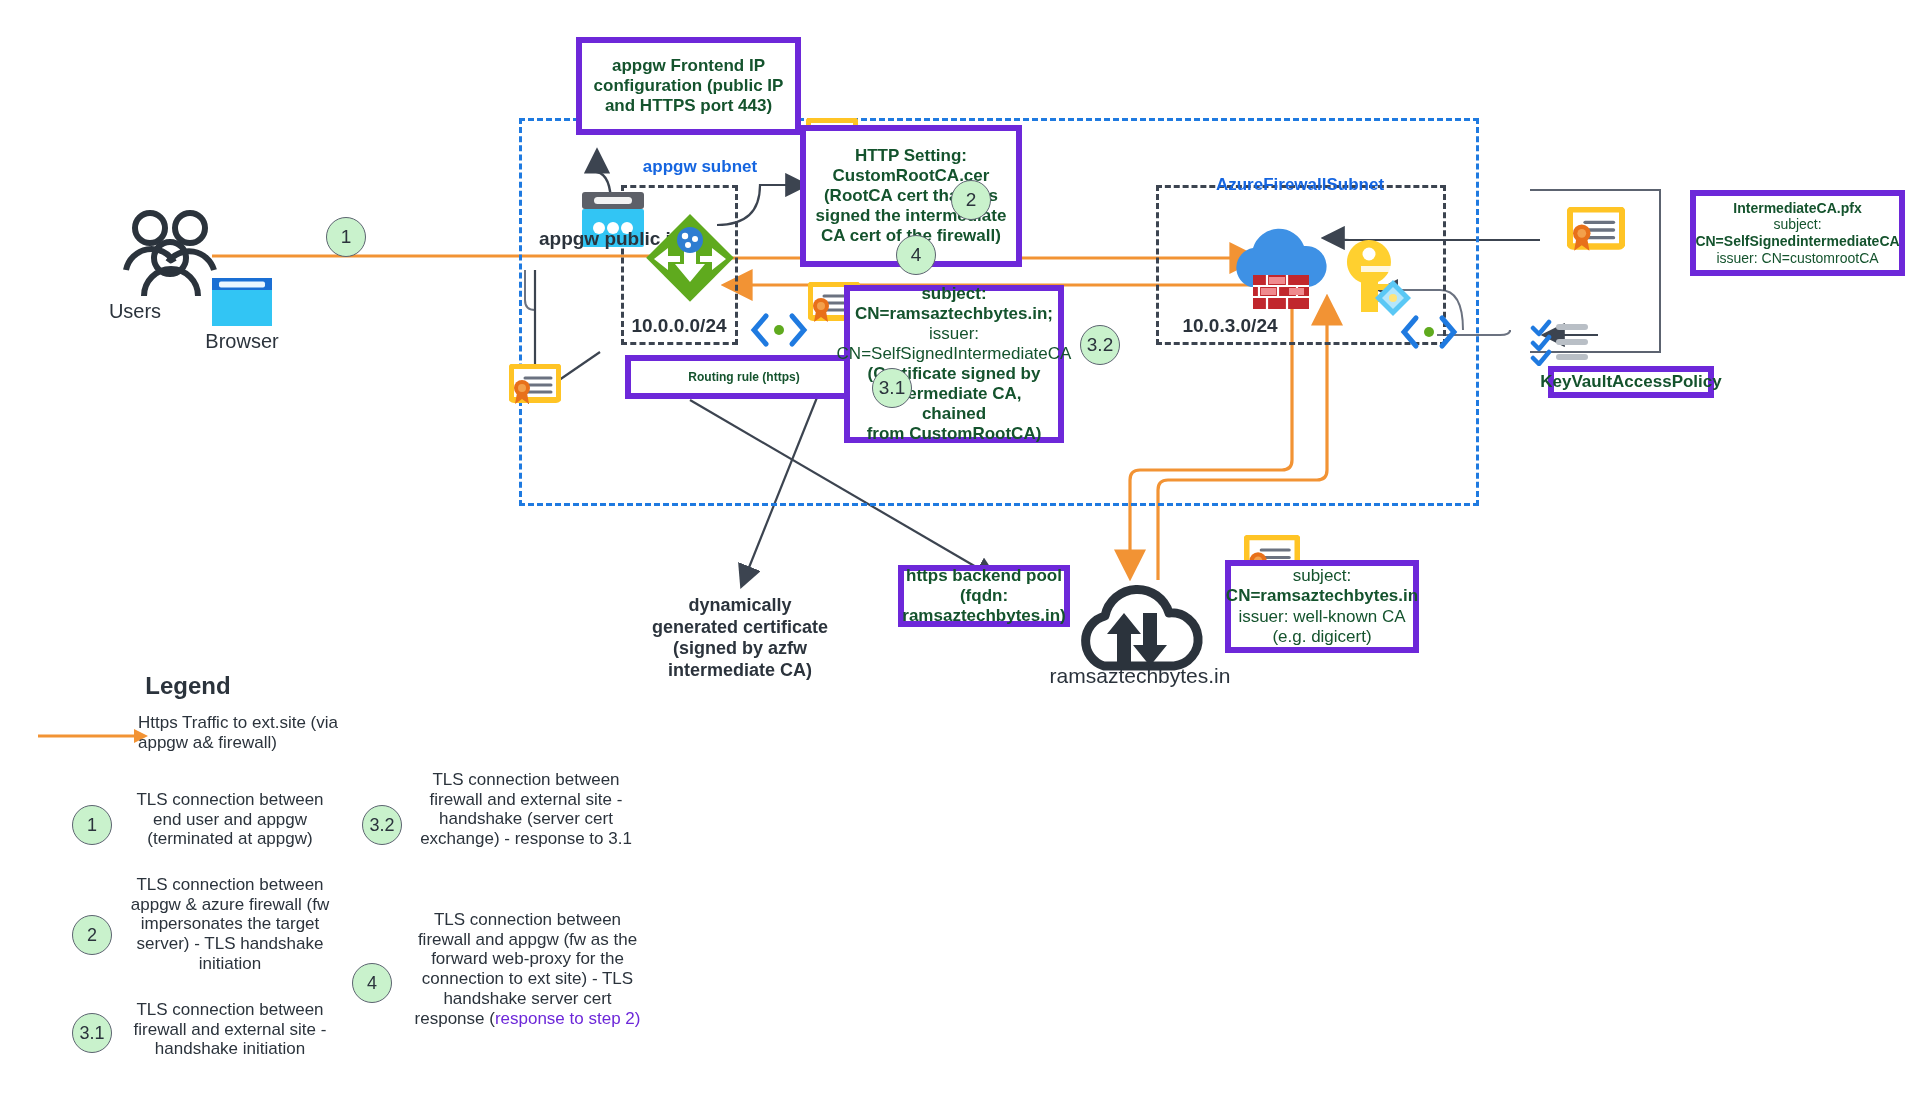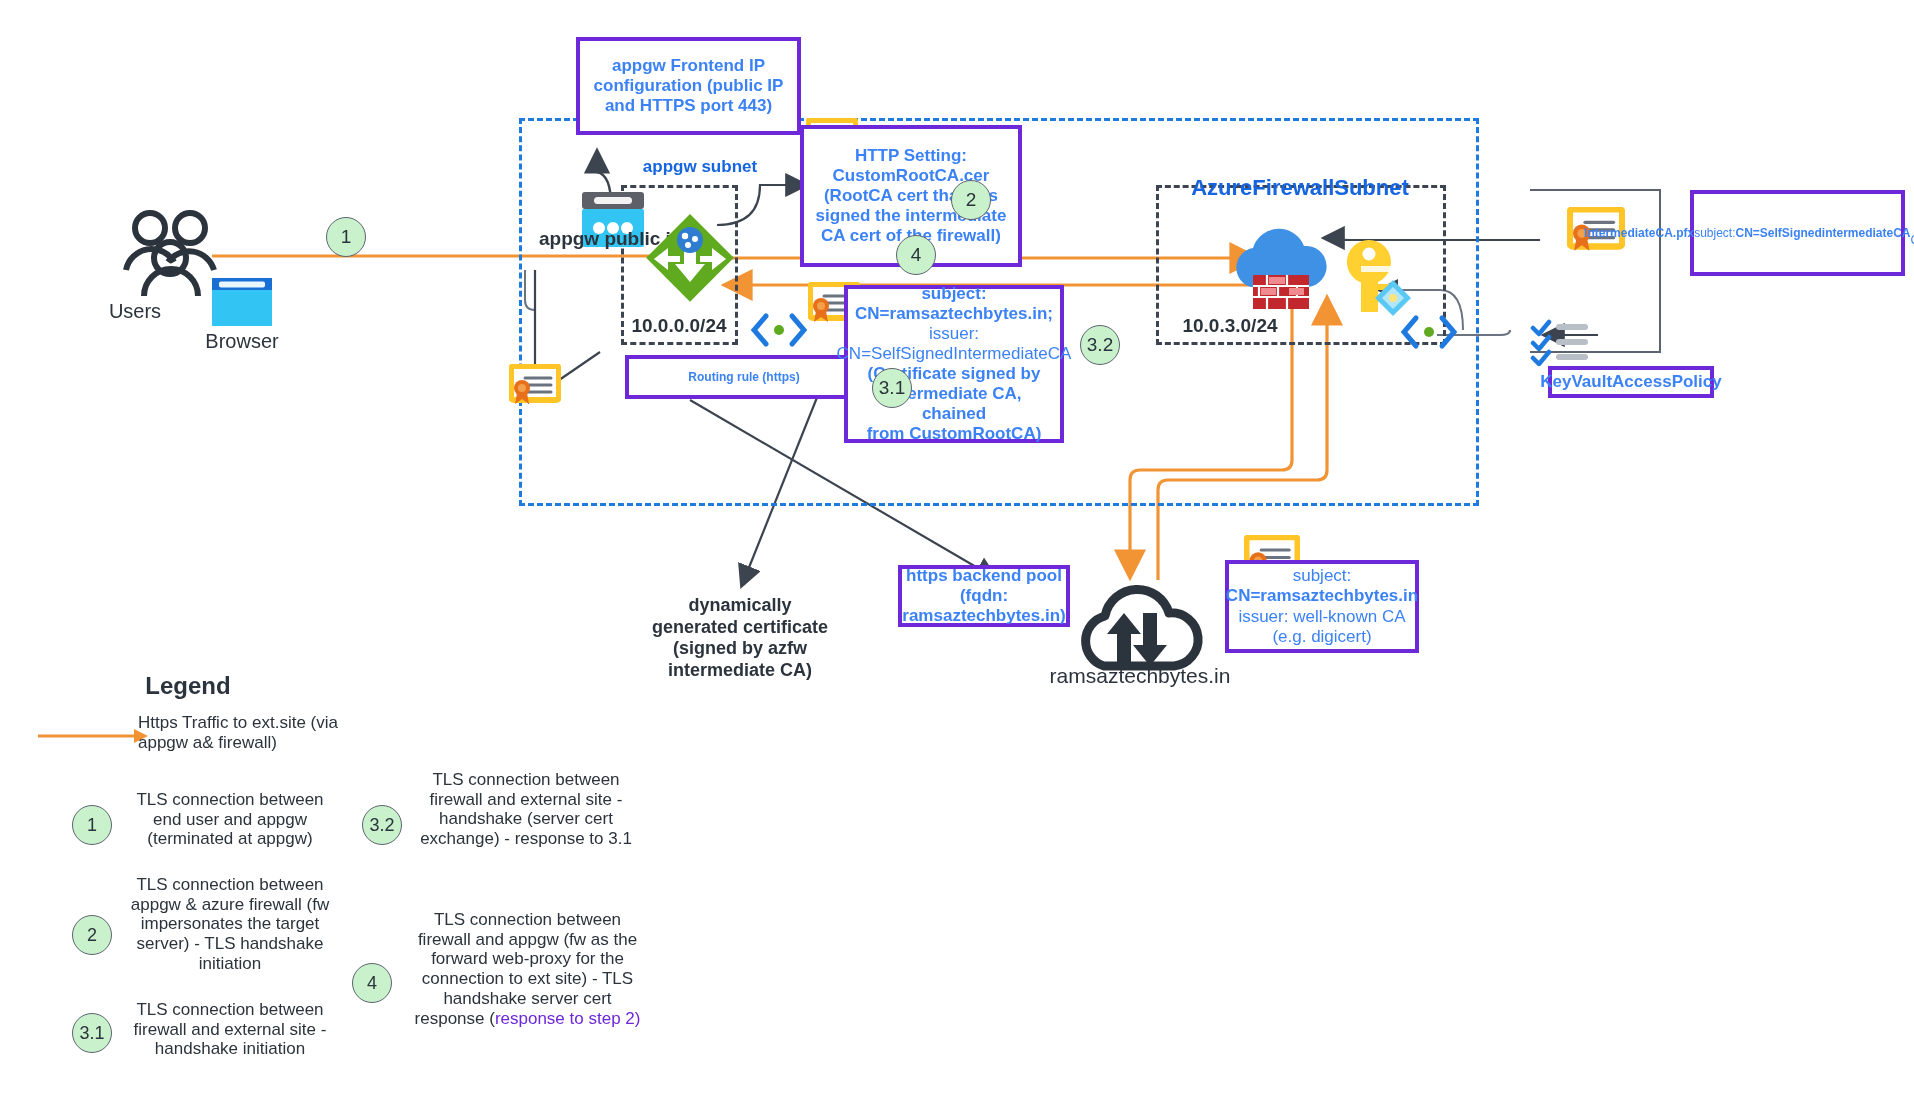--- a/index.html
+++ b/index.html
@@ -5,22 +5,22 @@
   html,body{margin:0;padding:0;background:#ffffff;}
   body{width:1914px;height:1115px;position:relative;overflow:hidden;
        font-family:"Liberation Sans",sans-serif;}
   #stage{position:absolute;left:0;top:0;width:1914px;height:1115px;}
   .abs{position:absolute;}
   svg.layer{position:absolute;left:0;top:0;width:1914px;height:1115px;pointer-events:none;}
 
   
   .callout{
     position:absolute;box-sizing:border-box;
-    border:4px solid #6d28d9;background:#ffffff;
-    color:#3b82f6;font-weight:bold;text-align:center;
+    border:6px solid #6d28d9;background:#ffffff;
+    color:#14532d;font-weight:bold;text-align:center;
     display:flex;align-items:center;justify-content:center;
     line-height:1.18;padding:4px 6px;
   }
   .callout .reg{font-weight:normal;}
   .plainlabel{position:absolute;color:#1565e0;font-weight:bold;text-align:center;}
   .darklabel{position:absolute;color:#2b333c;font-weight:bold;text-align:center;line-height:1.2;}
   .darkplain{position:absolute;color:#2b333c;text-align:center;}
 
   
   .vnet{position:absolute;box-sizing:border-box;border:3px dashed #1f7ae0;}
@@ -87,21 +87,21 @@
     <path d="M1530,190 L1660,190 L1660,352 L1530,352" stroke="#5c6370" stroke-width="2" fill="none"></path>
   </svg>
 
   <div class="vnet" style="left:519px;top:118px;width:960px;height:388px;"></div>
 
   <div class="subnet" style="left:621px;top:185px;width:117px;height:160px;"></div>
   <div class="plainlabel" style="left:630px;top:157px;width:140px;font-size:17px;">appgw subnet</div>
   <div class="darklabel" style="left:614px;top:315px;width:130px;font-size:19px;">10.0.0.0/24</div>
 
   <div class="subnet" style="left:1156px;top:185px;width:290px;height:160px;"></div>
-  <div class="plainlabel" style="left:1150px;top:175px;width:300px;font-size:22px;">AzureFirewallSubnet</div>
+  <div class="plainlabel" style="left:1150px;top:175px;width:300px;font-size:17px;">AzureFirewallSubnet</div>
   <div class="darklabel" style="left:1160px;top:315px;width:140px;font-size:19px;">10.0.3.0/24</div>
 
   <svg class="abs" style="left:118px;top:208px;" width="105" height="90" viewBox="0 0 105 90">
     <g fill="none" stroke="#2b333c" stroke-width="6">
       <circle cx="32" cy="20" r="15"></circle>
         <circle cx="72" cy="20" r="15"></circle>
       <path d="M8 62 a26 26 0 0 1 48 -8"></path>
         <path d="M50 54 a26 26 0 0 1 46 8"></path>
       <circle cx="52" cy="50" r="16"></circle>
       <path d="M26 88 a27 27 0 0 1 54 0"></path>
@@ -289,21 +289,21 @@
     <div class="reg">CN=SelfSignedIntermediateCA</div>
     <div>(Certificate signed by</div>
     <div>intermediate CA, chained</div>
     <div>from CustomRootCA)</div>
   </div>
 
   <div class="callout" style="left:898px;top:565px;width:172px;height:62px;font-size:17px;">https backend pool (fqdn: ramsaztechbytes.in)</div>
 
   <div class="darklabel" style="left:650px;top:595px;width:180px;font-size:18px;">dynamically generated certificate (signed by azfw intermediate CA)</div>
 
-  <div class="callout" style="left:1690px;top:190px;width:215px;height:86px;font-size:12px;flex-direction:row;">
+  <div class="callout" style="left:1690px;top:190px;width:215px;height:86px;font-size:14px;flex-direction:column;">
     <div>IntermediateCA.pfx</div>
     <div class="reg">subject:</div>
     <div>CN=SelfSignedintermediateCA</div>
     <div class="reg">issuer: CN=customrootCA</div>
   </div>
 
   <div class="callout" style="left:1548px;top:366px;width:166px;height:32px;font-size:17px;">KeyVaultAccessPolicy</div>
 
   <div class="callout" style="left:1225px;top:560px;width:194px;height:93px;font-size:17px;flex-direction:column;">
     <div class="reg">subject:</div>

